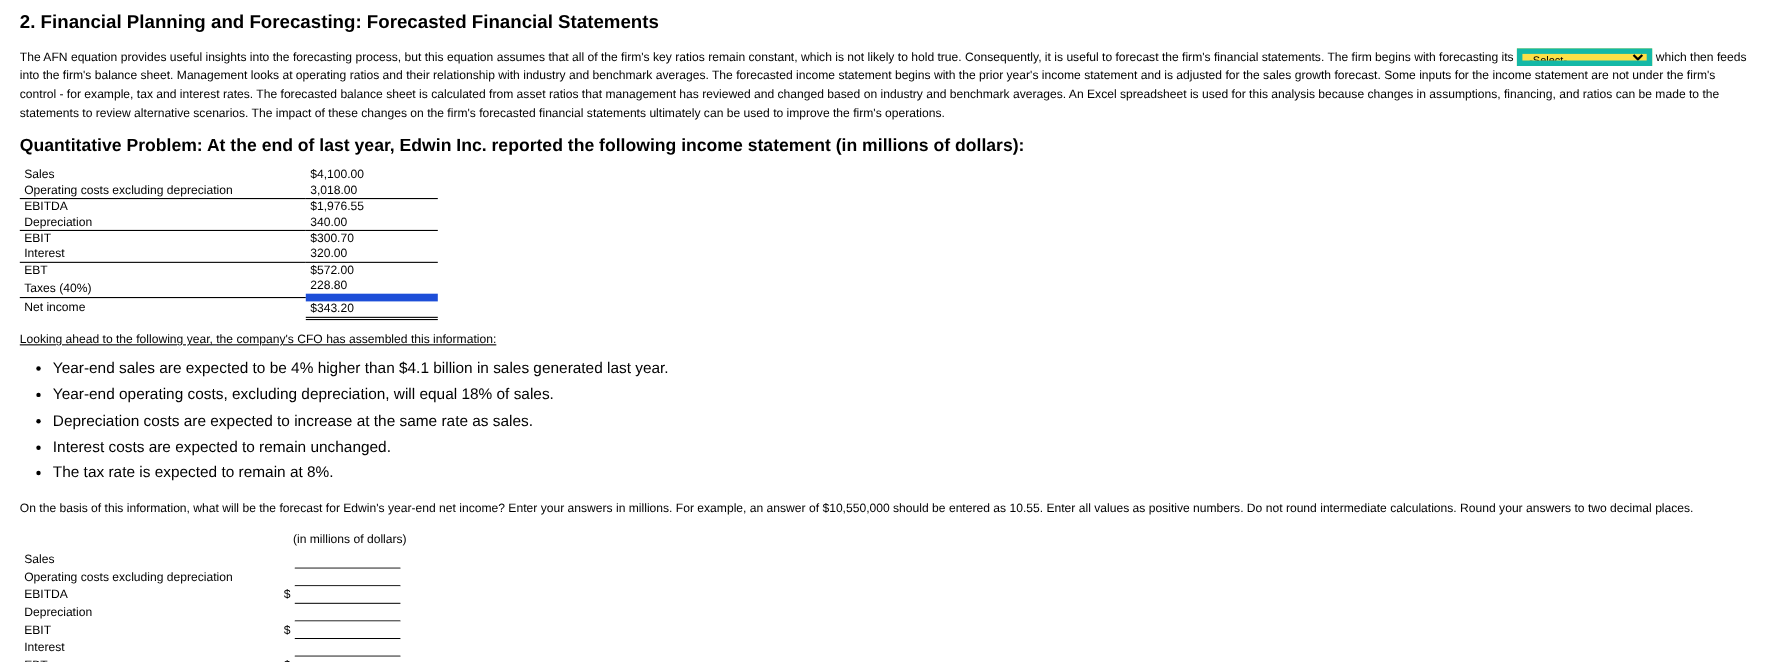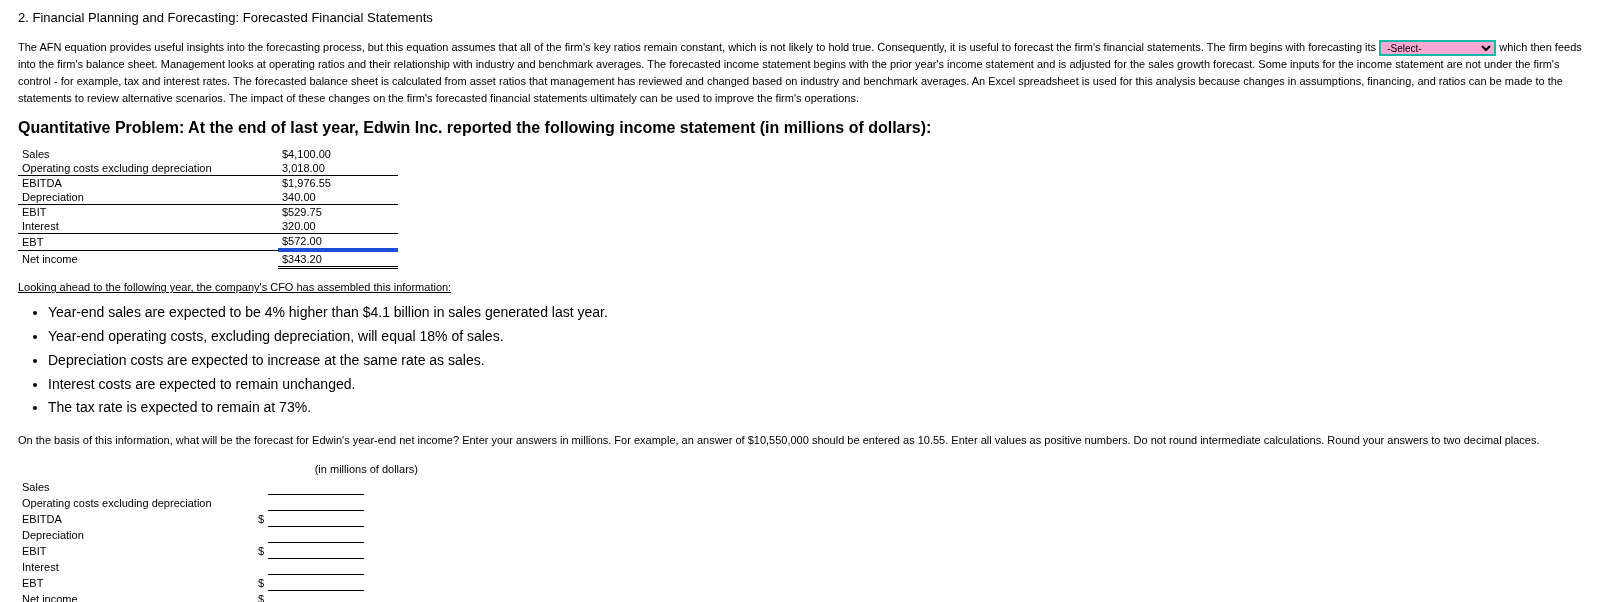--- a/index.html
+++ b/index.html
@@ -5,36 +5,36 @@
     * { box-sizing: border-box; margin: 0; padding: 0; }
     body {
       font-family: Arial, sans-serif;
       font-size: 11px;
       color: #000;
       background: #fff;
       padding: 10px 18px;
       width: 1609px;
     }
     .section-title {
-      font-weight: normal;
-      font-size: 13px;
+      font-weight: bold;
+      font-size: 17px;
       margin-bottom: 14px;
     }
     .intro-text {
       font-size: 11px;
       line-height: 1.55;
       margin-bottom: 12px;
     }
     .inline-select {
       display: inline-block;
       vertical-align: middle;
       font-size: 10px;
       height: 16px;
-      border: 2px solid #14b8a6;
-      background: #f9a8d4;
+      border: 5px solid #14b8a6;
+      background: #fde047;
       padding: 0 2px;
       min-width: 70px;
     }
     .quant-problem {
       font-weight: bold;
       font-size: 16px;
       margin-bottom: 10px;
     }
     .income-table {
       border-collapse: collapse;
@@ -72,21 +72,21 @@
     .basis-text {
       font-size: 11px;
       margin-bottom: 14px;
       line-height: 1.5;
     }
     .forecast-section {
       margin-top: 4px;
     }
     .forecast-header {
       font-size: 11px;
-      text-align: right;
+      text-align: center;
       margin-left: 200px;
       margin-bottom: 4px;
       width: 200px;
     }
     .forecast-table {
       border-collapse: collapse;
       font-size: 11px;
     }
     .forecast-table td {
       padding: 2px 4px;
@@ -144,45 +144,49 @@
     <tr class="border-top">
       <td class="label">EBITDA</td>
       <td class="value">$1,976.55</td>
     </tr>
     <tr>
       <td class="label">Depreciation</td>
       <td class="value">340.00</td>
     </tr>
     <tr class="border-top">
       <td class="label">EBIT</td>
-      <td class="value">$529.75</td>
+      <td class="value">$300.70</td>
     </tr>
     <tr>
       <td class="label">Interest</td>
       <td class="value">320.00</td>
     </tr>
     <tr class="border-top">
       <td class="label">EBT</td>
       <td class="value">$572.00</td>
     </tr>
+    <tr>
+      <td class="label">Taxes (40%)</td>
+      <td class="value">228.80</td>
+    </tr>
     <tr class="border-top">
       <td class="label">Net income</td>
-      <td class="value" style="border-top: 4px solid #1d4ed8; border-bottom: 3px double #000;">$343.20</td>
+      <td class="value" style="border-top: 7px solid #1d4ed8; border-bottom: 3px double #000;">$343.20</td>
     </tr>
   </tbody>
 </table>
 
 <div class="looking-ahead">Looking ahead to the following year, the company's CFO has assembled this information:</div>
 
 <ul class="bullet-list">
   <li>Year-end sales are expected to be 4% higher than $4.1 billion in sales generated last year.</li>
   <li>Year-end operating costs, excluding depreciation, will equal 18% of sales.</li>
   <li>Depreciation costs are expected to increase at the same rate as sales.</li>
   <li>Interest costs are expected to remain unchanged.</li>
-  <li>The tax rate is expected to remain at 73%.</li>
+  <li>The tax rate is expected to remain at 8%.</li>
 </ul>
 
 <div class="basis-text">On the basis of this information, what will be the forecast for Edwin's year-end net income? Enter your answers in millions. For example, an answer of $10,550,000 should be entered as 10.55. Enter all values as positive numbers. Do not round intermediate calculations. Round your answers to two decimal places.</div>
 
 <div class="forecast-section">
   <div class="forecast-header">(in millions of dollars)</div>
 
   <table class="forecast-table">
     <tbody>
       <tr>

